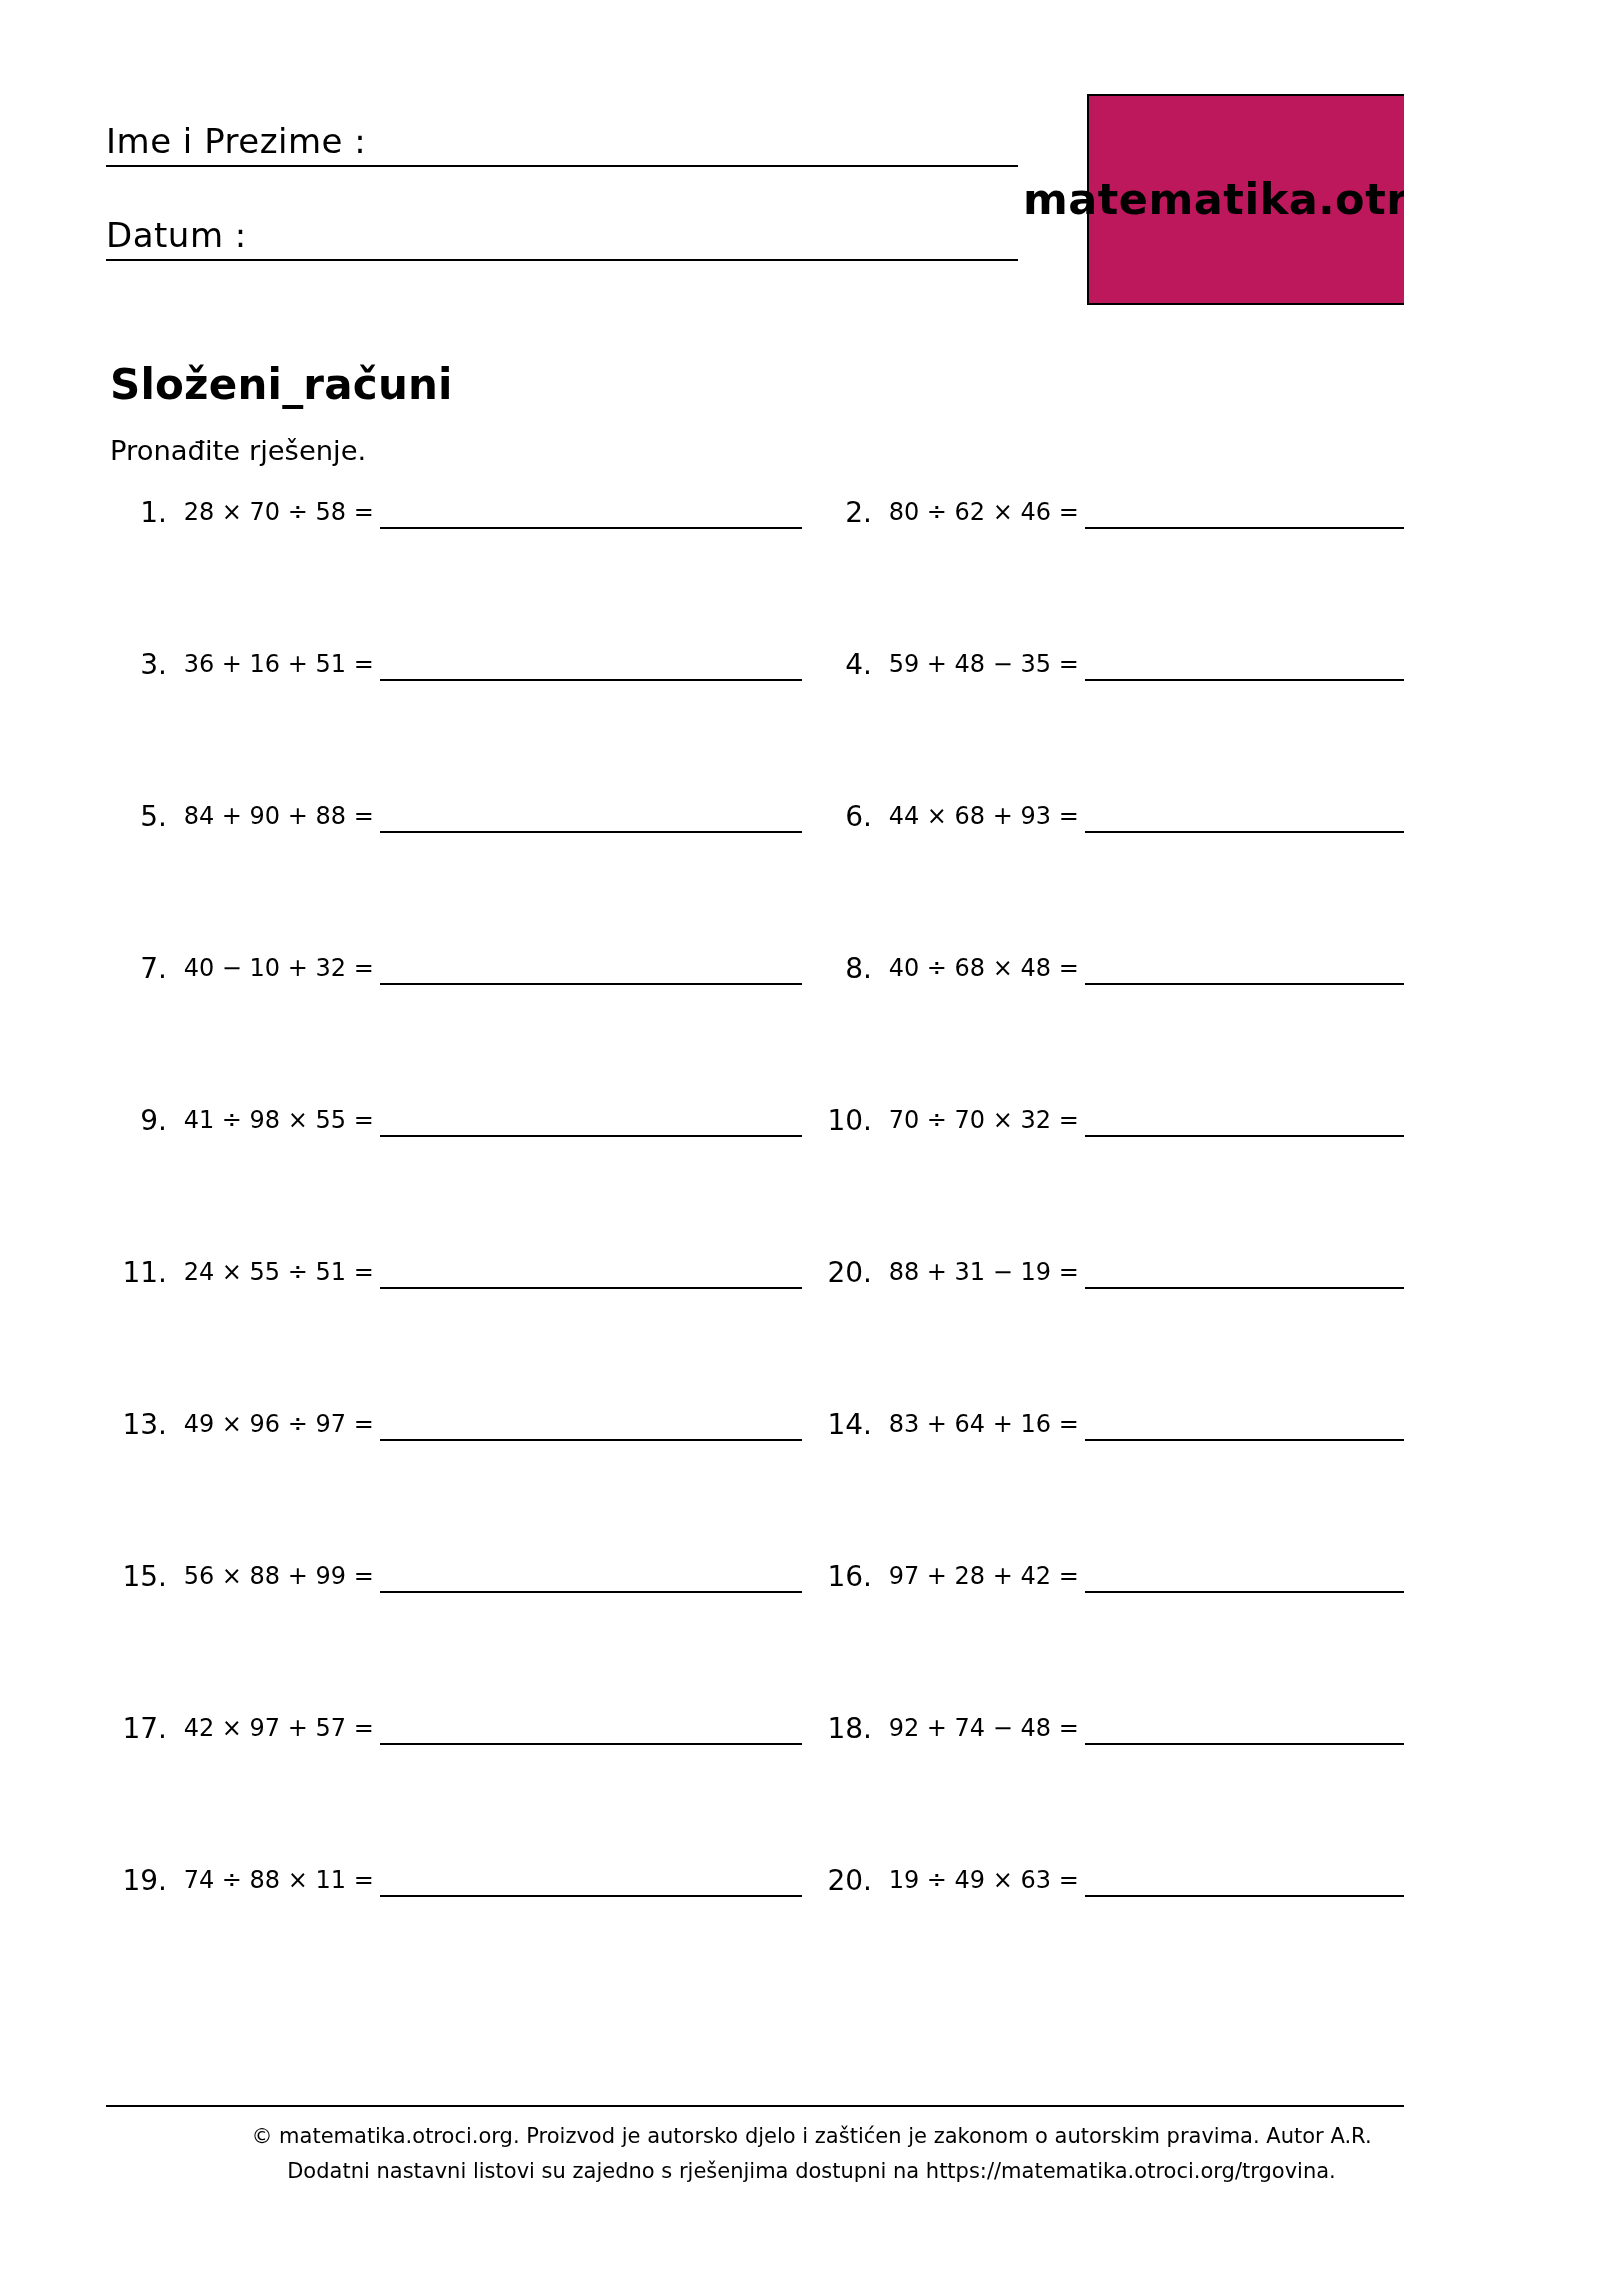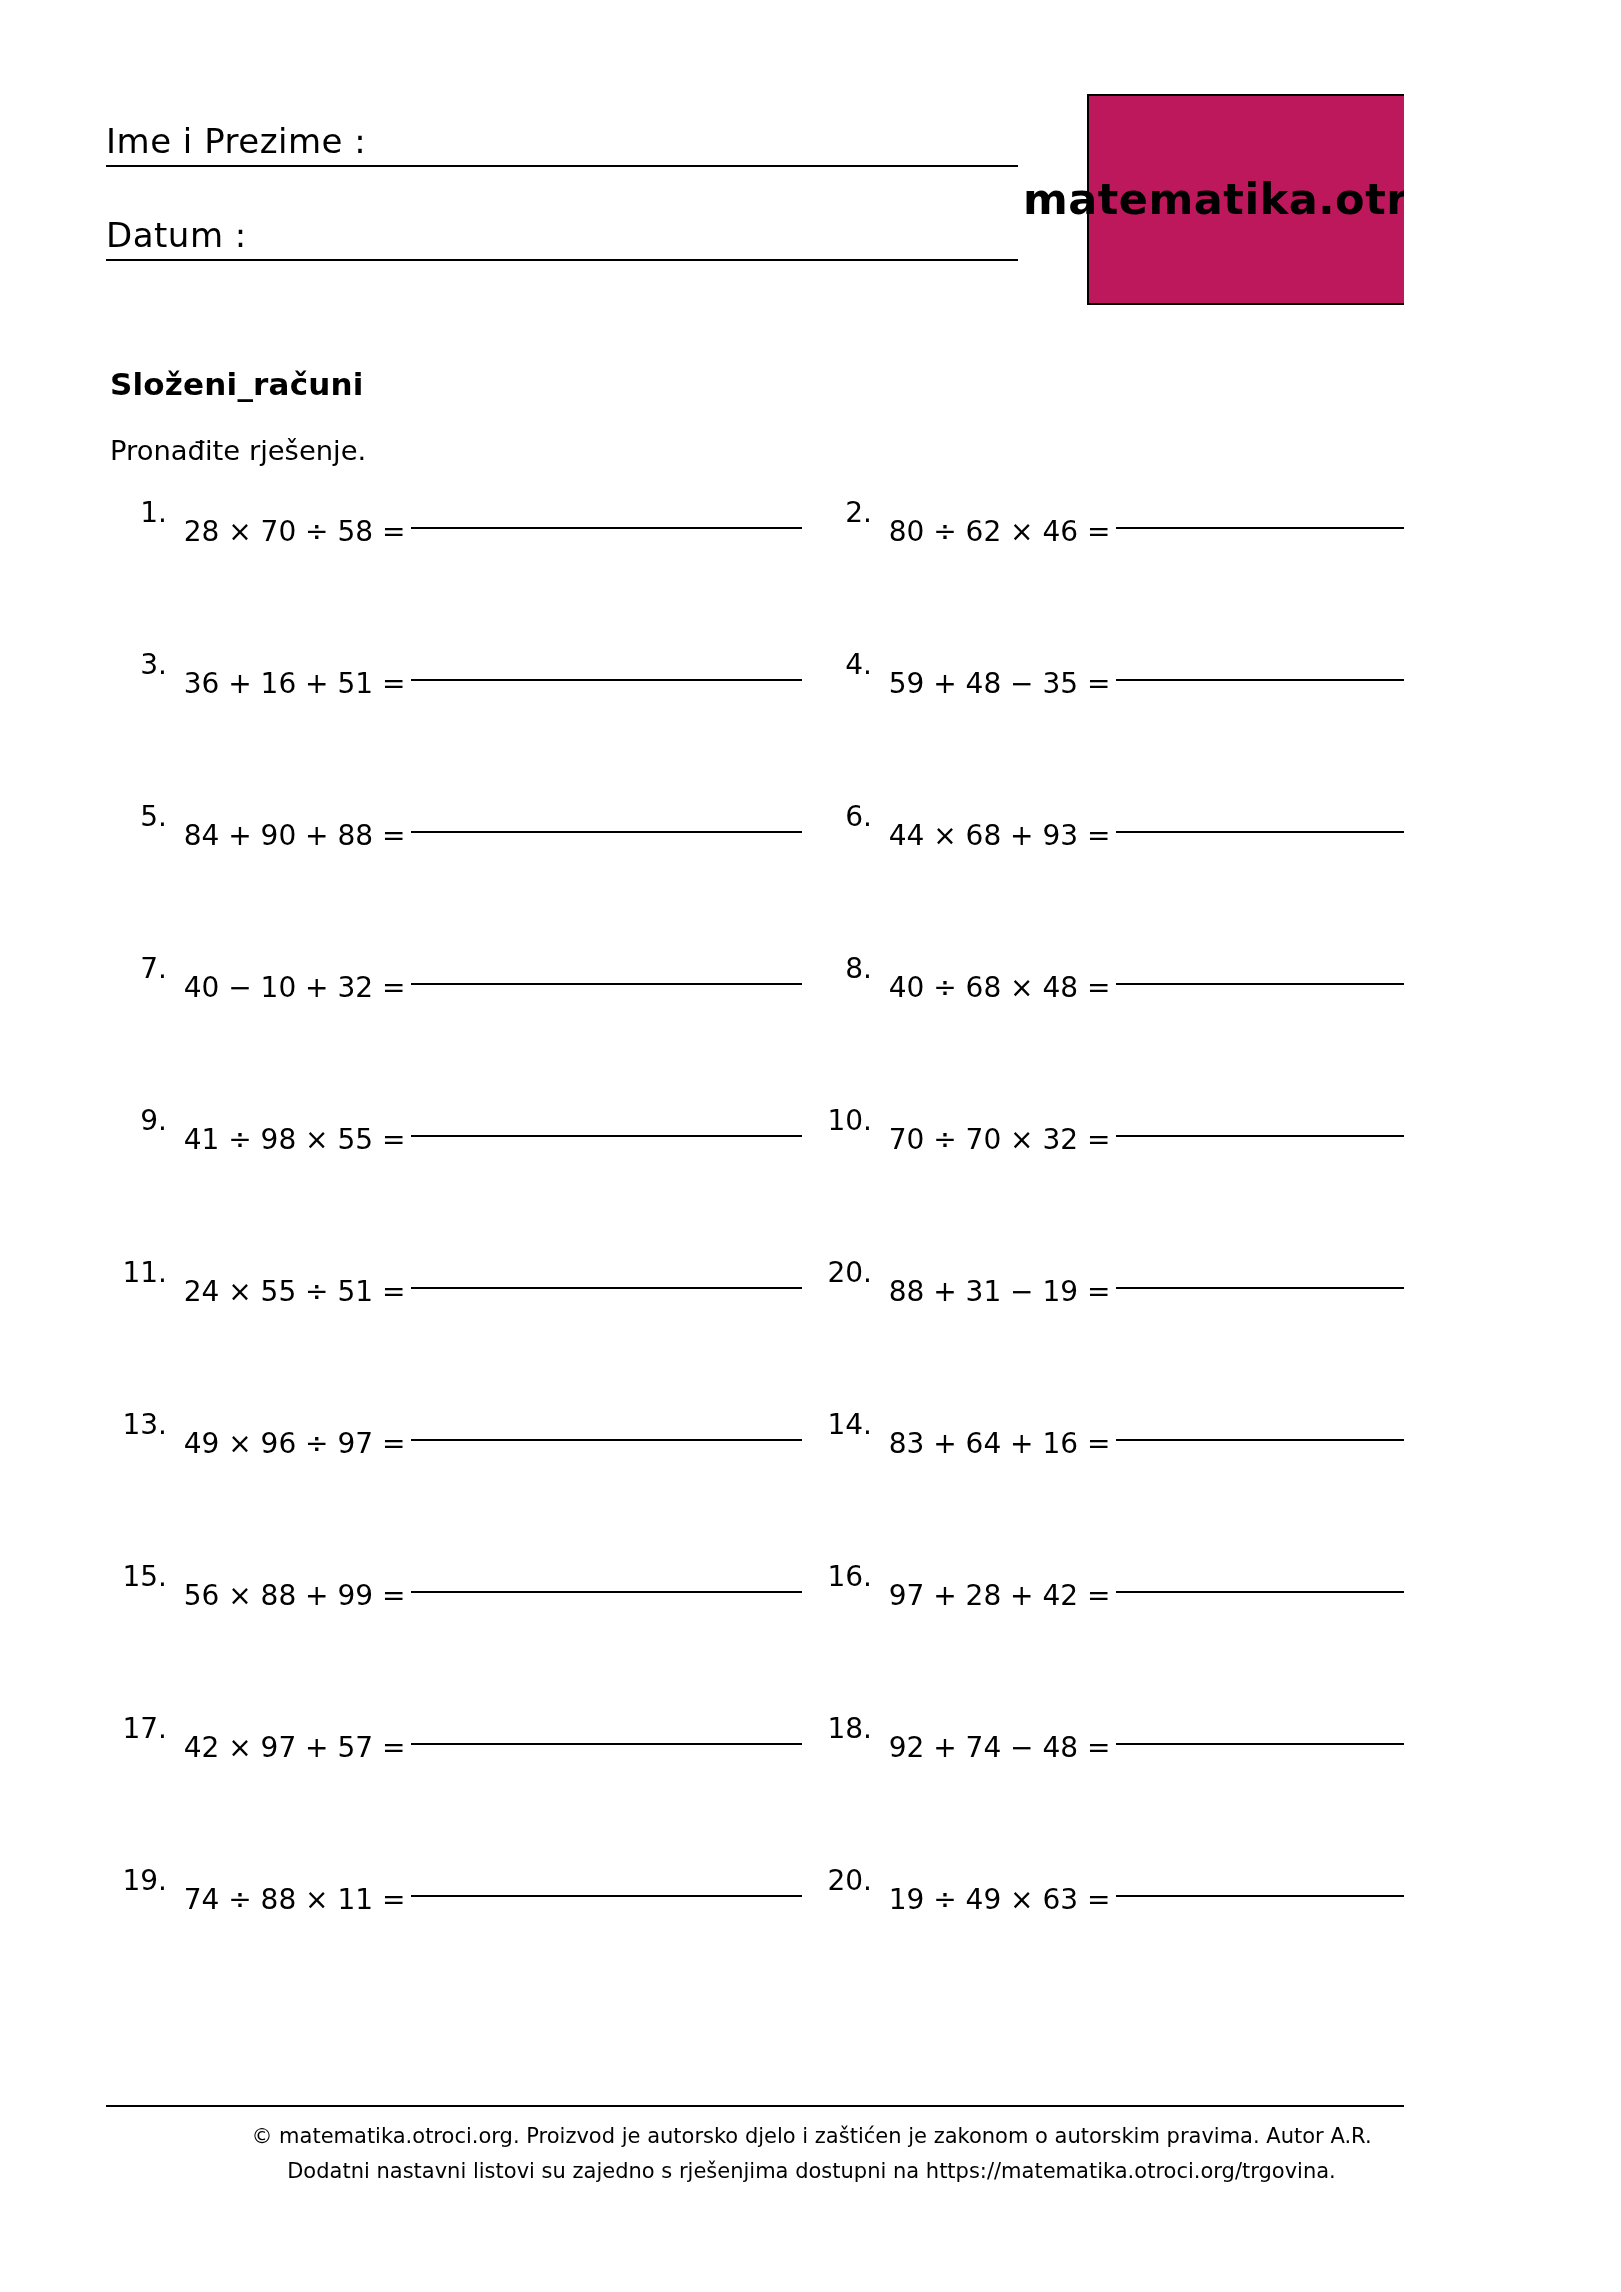--- a/index.html
+++ b/index.html
@@ -76,21 +76,21 @@
     height: 0;
     border-top: 2px dashed #7a7a7a;
     margin: 8.8px 0 9.8px 0;
   }
 
   
   .worksheet-title {
     position: absolute;
     left: 110px;
     top: 365px;
-    font-size: 31px;
+    font-size: 42px;
     line-height: 39px;
     font-weight: bold;
     letter-spacing: 0.2px;
     white-space: nowrap;
   }
   .worksheet-instruction {
     position: absolute;
     left: 110px;
     top: 433px;
     font-size: 27.4px;
@@ -122,25 +122,24 @@
   .prob-num {
     width: 51px;
     text-align: right;
     font-size: 28px;
     line-height: 45px;
     flex: 0 0 auto;
     white-space: nowrap;
   }
   .prob-expr {
     margin-left: 16.7px;
-    font-size: 28px;
+    font-size: 24px;
     line-height: 45px;
     white-space: nowrap;
     flex: 0 0 auto;
-    margin-top: 19px;
   }
   .answer-rule {
     flex: 1 1 auto;
     margin-left: 5.9px;
     margin-top: 37px;
     height: 0;
     border-bottom: 2.9px solid #000;
     min-width: 176px;
   }
 

